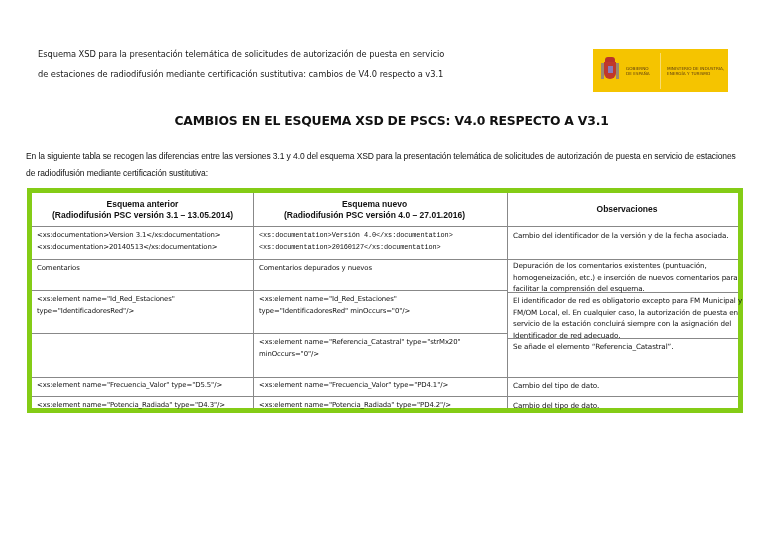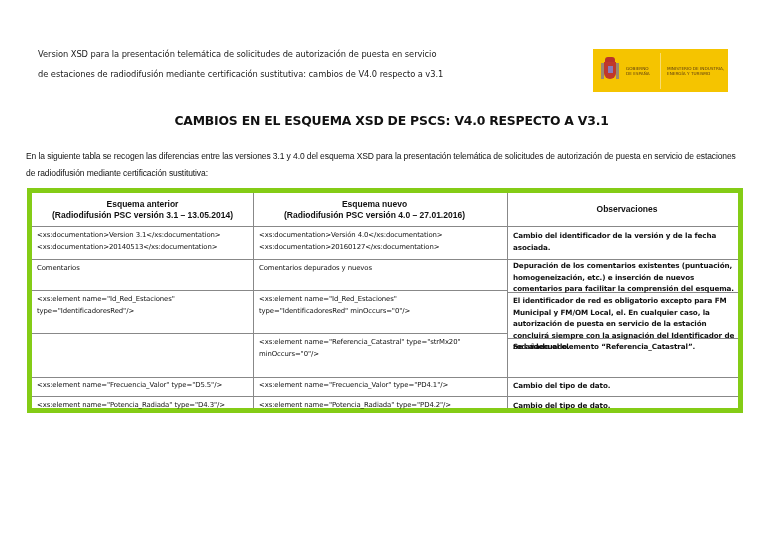--- a/index.html
+++ b/index.html
@@ -49,27 +49,27 @@
 
     .hdr {
       position: absolute; top: 0; height: 33px; display: flex; flex-direction: column;
       justify-content: center; align-items: center; text-align: center;
       font-family: "Liberation Sans", sans-serif; font-weight: bold; font-size: 8.5px; line-height: 11px; color: #111;
     }
     .cell {
       position: absolute; font-family: "DejaVu Sans", sans-serif; font-size: 6.9px; line-height: 11.5px;
       color: #111; padding: 3px 5px; letter-spacing: -0.1px;
     }
-    .cell.obs { font-size: 7.2px; line-height: 11.6px; font-weight: bold; }
+    .cell.obs { font-size: 7.2px; line-height: 11.6px; }
   </style>
 </head>
 <body>
 
 <div class="running-header">
-  <div>Version XSD para la presentación telemática de solicitudes de autorización de puesta en servicio</div>
+  <div>Esquema XSD para la presentación telemática de solicitudes de autorización de puesta en servicio</div>
   <div>de estaciones de radiodifusión mediante certificación sustitutiva: cambios de V4.0 respecto a v3.1</div>
 </div>
 
 <div class="logo">
   <div class="arms">
     <div class="pillar-l"></div>
       <div class="pillar-r"></div>
     <div class="crown"></div>
       <div class="shield"></div>
       <div class="inner"></div>
@@ -108,21 +108,21 @@
   <div class="hdr" style="left:216px; width:253px;">
     <div>Esquema nuevo</div>
     <div>(Radiodifusión PSC versión 4.0 – 27.01.2016)</div>
   </div>
   <div class="hdr" style="left:476px; width:238px;">
     <div>Observaciones</div>
   </div>
 
   <div class="cell" style="left:0; top:34px; width:221px; white-space:pre;">&lt;xs:documentation&gt;Version 3.1&lt;/xs:documentation&gt;
 &lt;xs:documentation&gt;20140513&lt;/xs:documentation&gt;</div>
-  <div class="cell" style="left:222px; top:34px; width:253px; white-space:pre;">&lt;xs:documentation&gt;Versión 4.0&lt;/xs:documentation&gt;
+  <div class="cell" style="left:222px; top:34px; width:253px; white-space:pre;font-family:Liberation Mono, monospace;">&lt;xs:documentation&gt;Versión 4.0&lt;/xs:documentation&gt;
 &lt;xs:documentation&gt;20160127&lt;/xs:documentation&gt;</div>
   <div class="cell obs" style="left:476px; top:34px; width:240px;">Cambio del identificador de la versión y de la fecha asociada.</div>
 
   <div class="cell" style="left:0; top:67px; width:221px;">Comentarios</div>
   <div class="cell" style="left:222px; top:67px; width:253px;">Comentarios depurados y nuevos</div>
   <div class="cell obs" style="left:476px; top:64px; width:240px;">Depuración de los comentarios existentes (puntuación, homogeneización, etc.) e inserción de nuevos comentarios para facilitar la comprensión del esquema.</div>
 
   <div class="cell" style="left:0; top:98px; width:221px; white-space:pre;">&lt;xs:element name="Id_Red_Estaciones"
 type="IdentificadoresRed"/&gt;</div>
   <div class="cell" style="left:222px; top:98px; width:253px; white-space:pre;">&lt;xs:element name="Id_Red_Estaciones"

